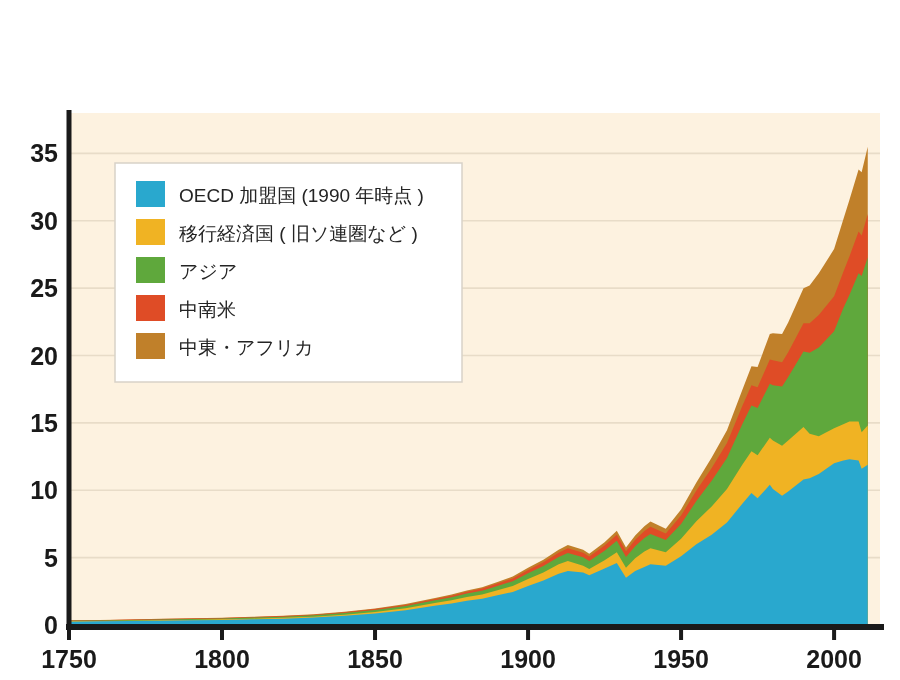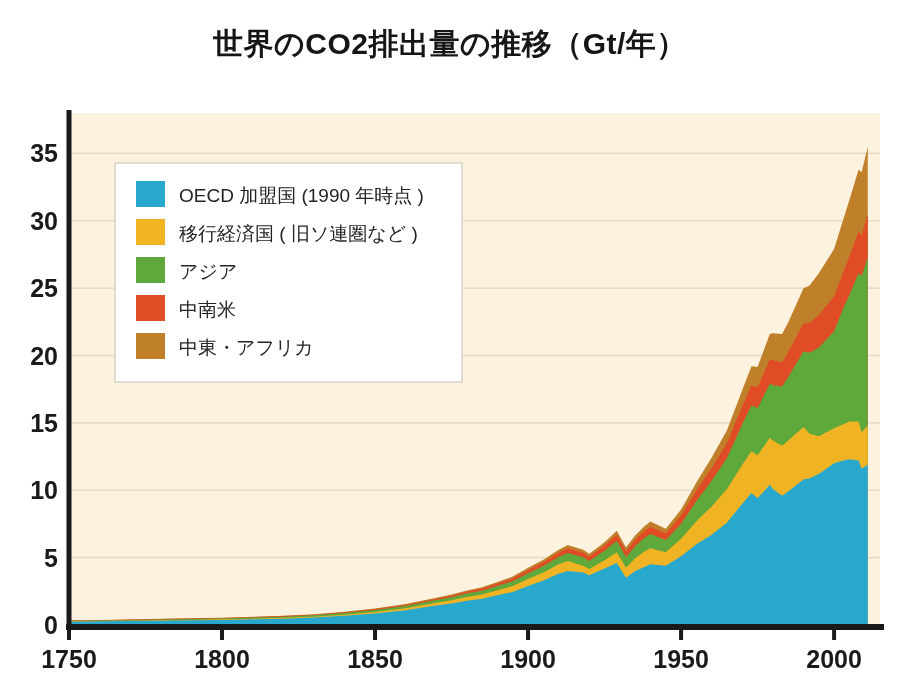--- a/index.html
+++ b/index.html
@@ -46,21 +46,20 @@
     font-family: "Liberation Sans", "DejaVu Sans", sans-serif;
     font-size: 19px;
     fill: #242424;
   }
 </style>
 </head>
 <body>
 
 <div id="chart-page">
 
-  <div id="chart-title">世界のCO2排出量の推移（Gt/年）</div>
 
   <svg id="plot-svg" width="900" height="680">
     <defs>
       <clipPath id="plot-clip">
         <rect x="68" y="113" width="812" height="512"></rect>
       </clipPath>
     </defs>
 
     <g>
       <rect id="plot-bg-rect" x="68" y="113" width="812" height="512" fill="#FDF2E0"></rect>

